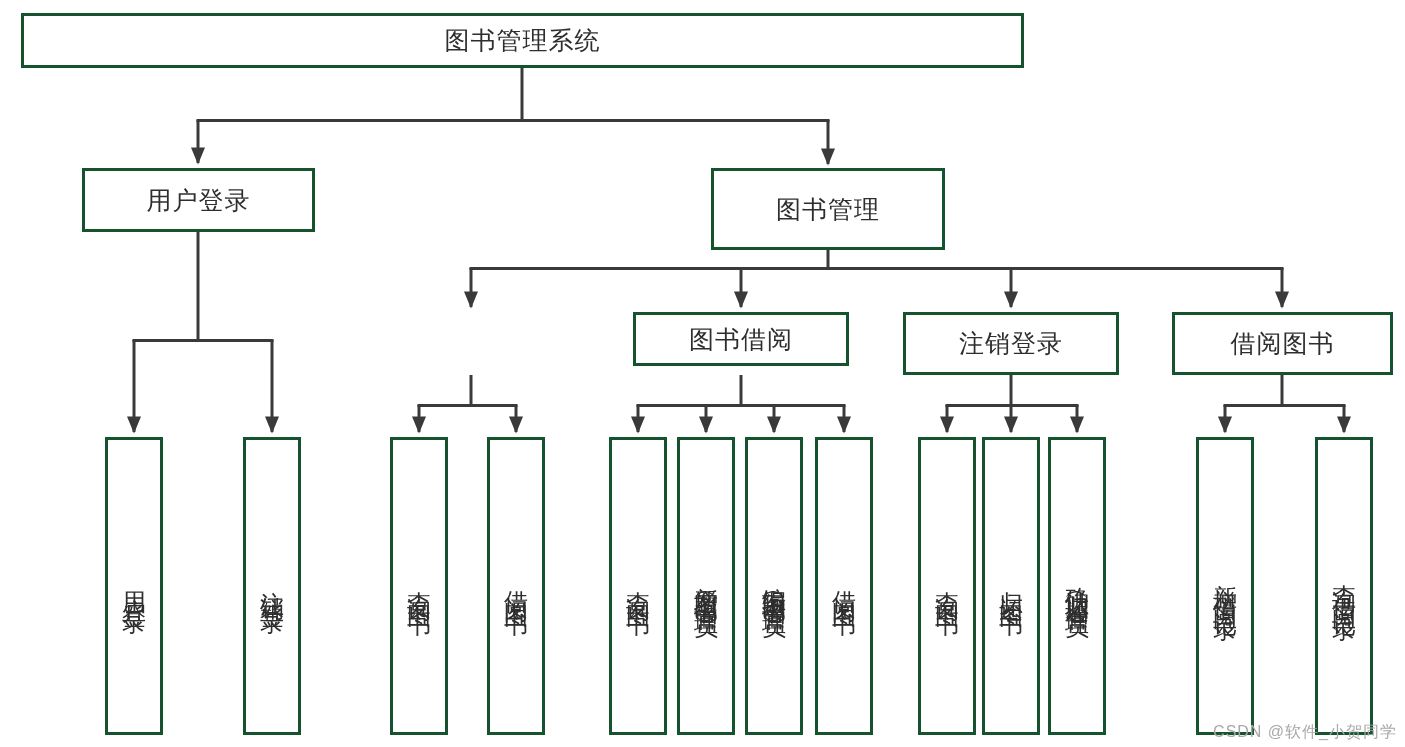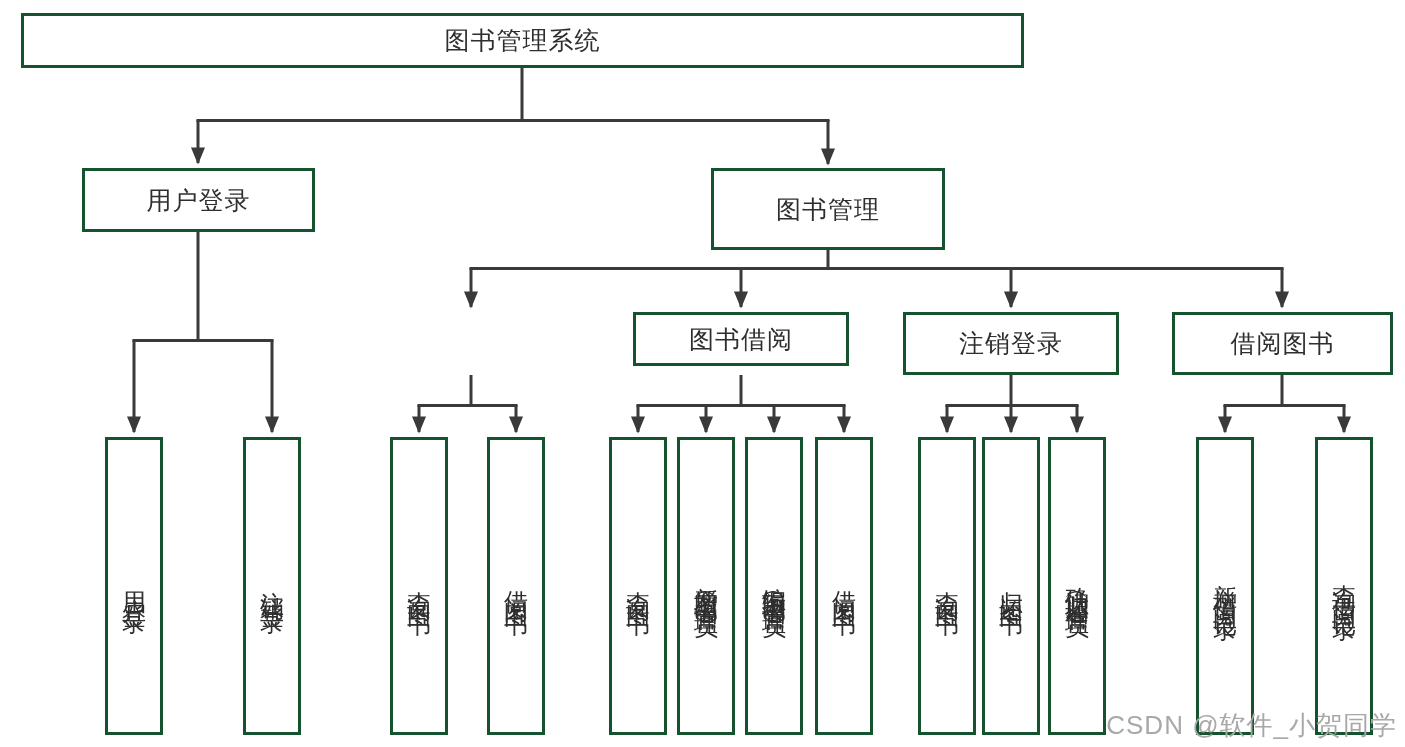--- a/index.html
+++ b/index.html
@@ -44,21 +44,21 @@
     letter-spacing: 7px;
     line-height: 1;
   }
   .vbox.long span {
     letter-spacing: 4px;
   }
   .watermark {
     position: absolute;
     right: 8px;
     bottom: 4px;
-    font-size: 26px;
+    font-size: 16px;
     color: #a8a8a8;
     letter-spacing: 1px;
     z-index: 10;
     white-space: nowrap;
   }
 </style>
 </head>
 <body>
 
 <div class="canvas">

